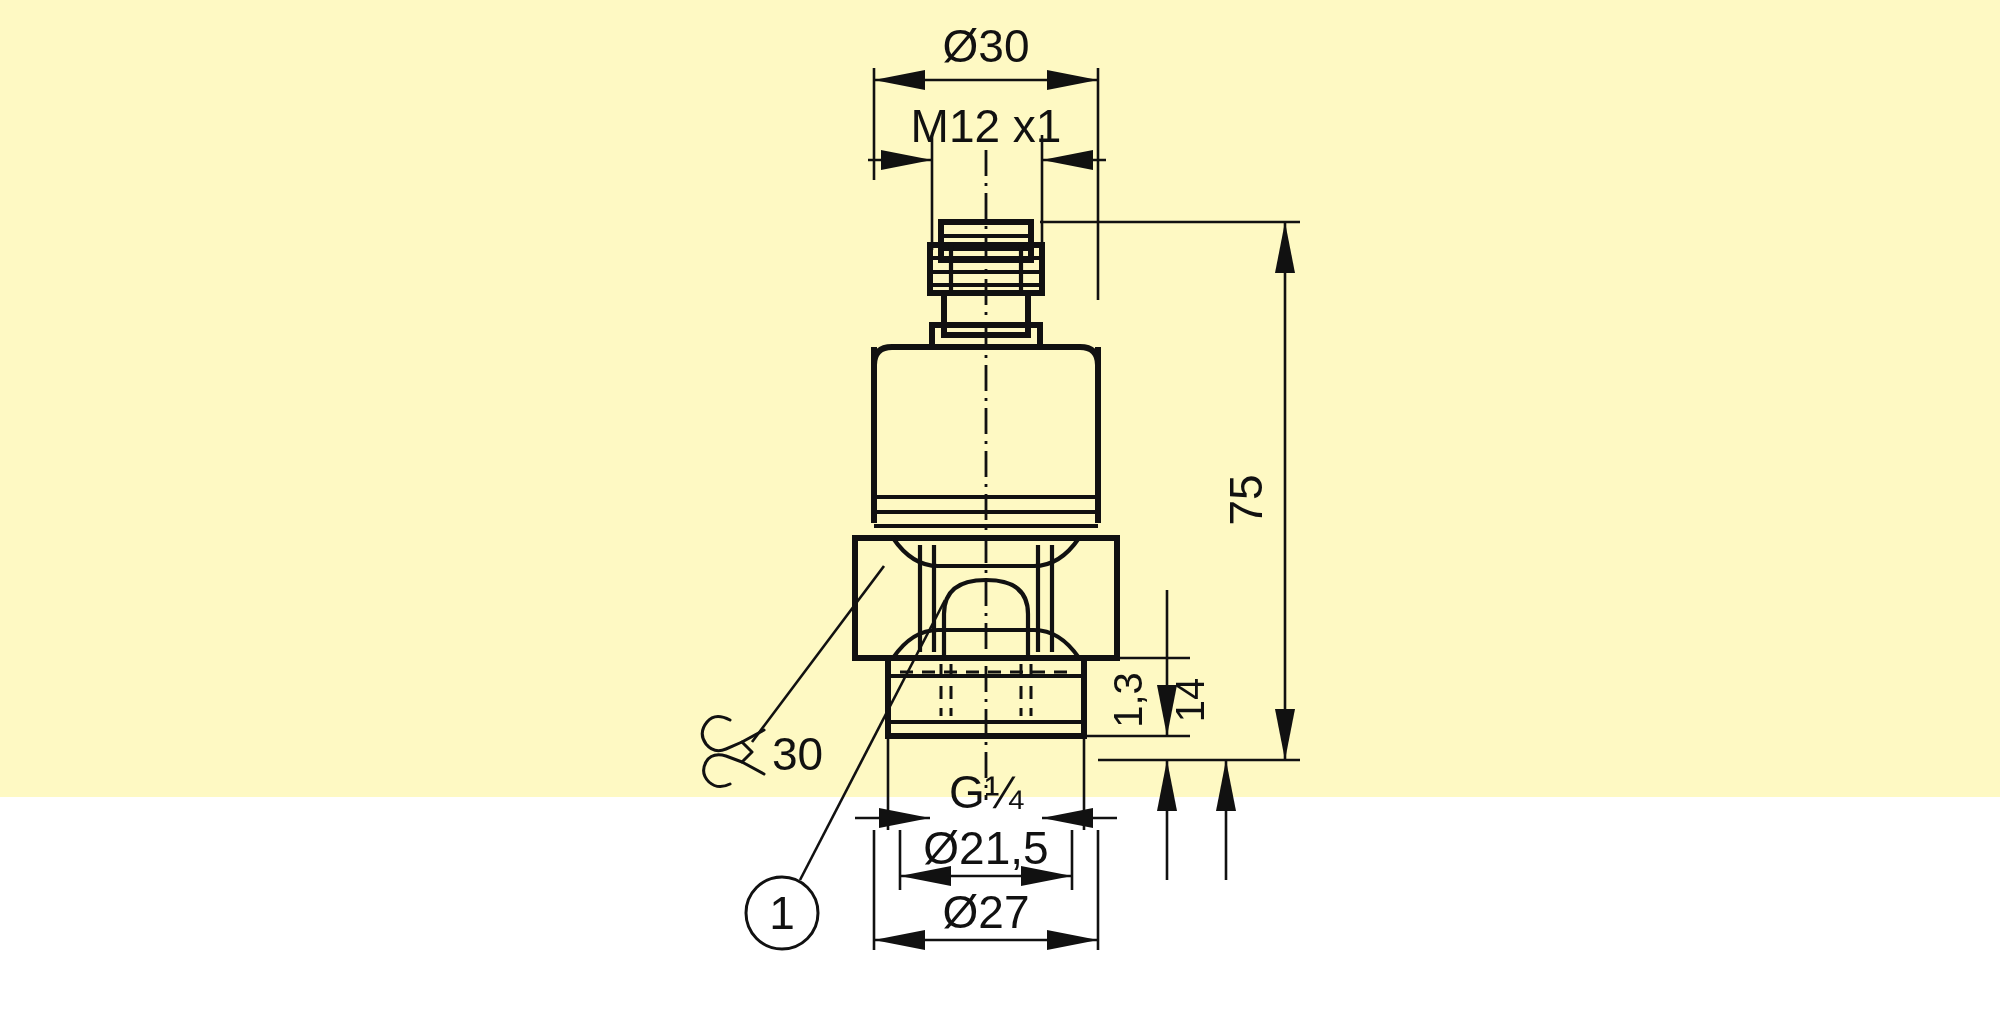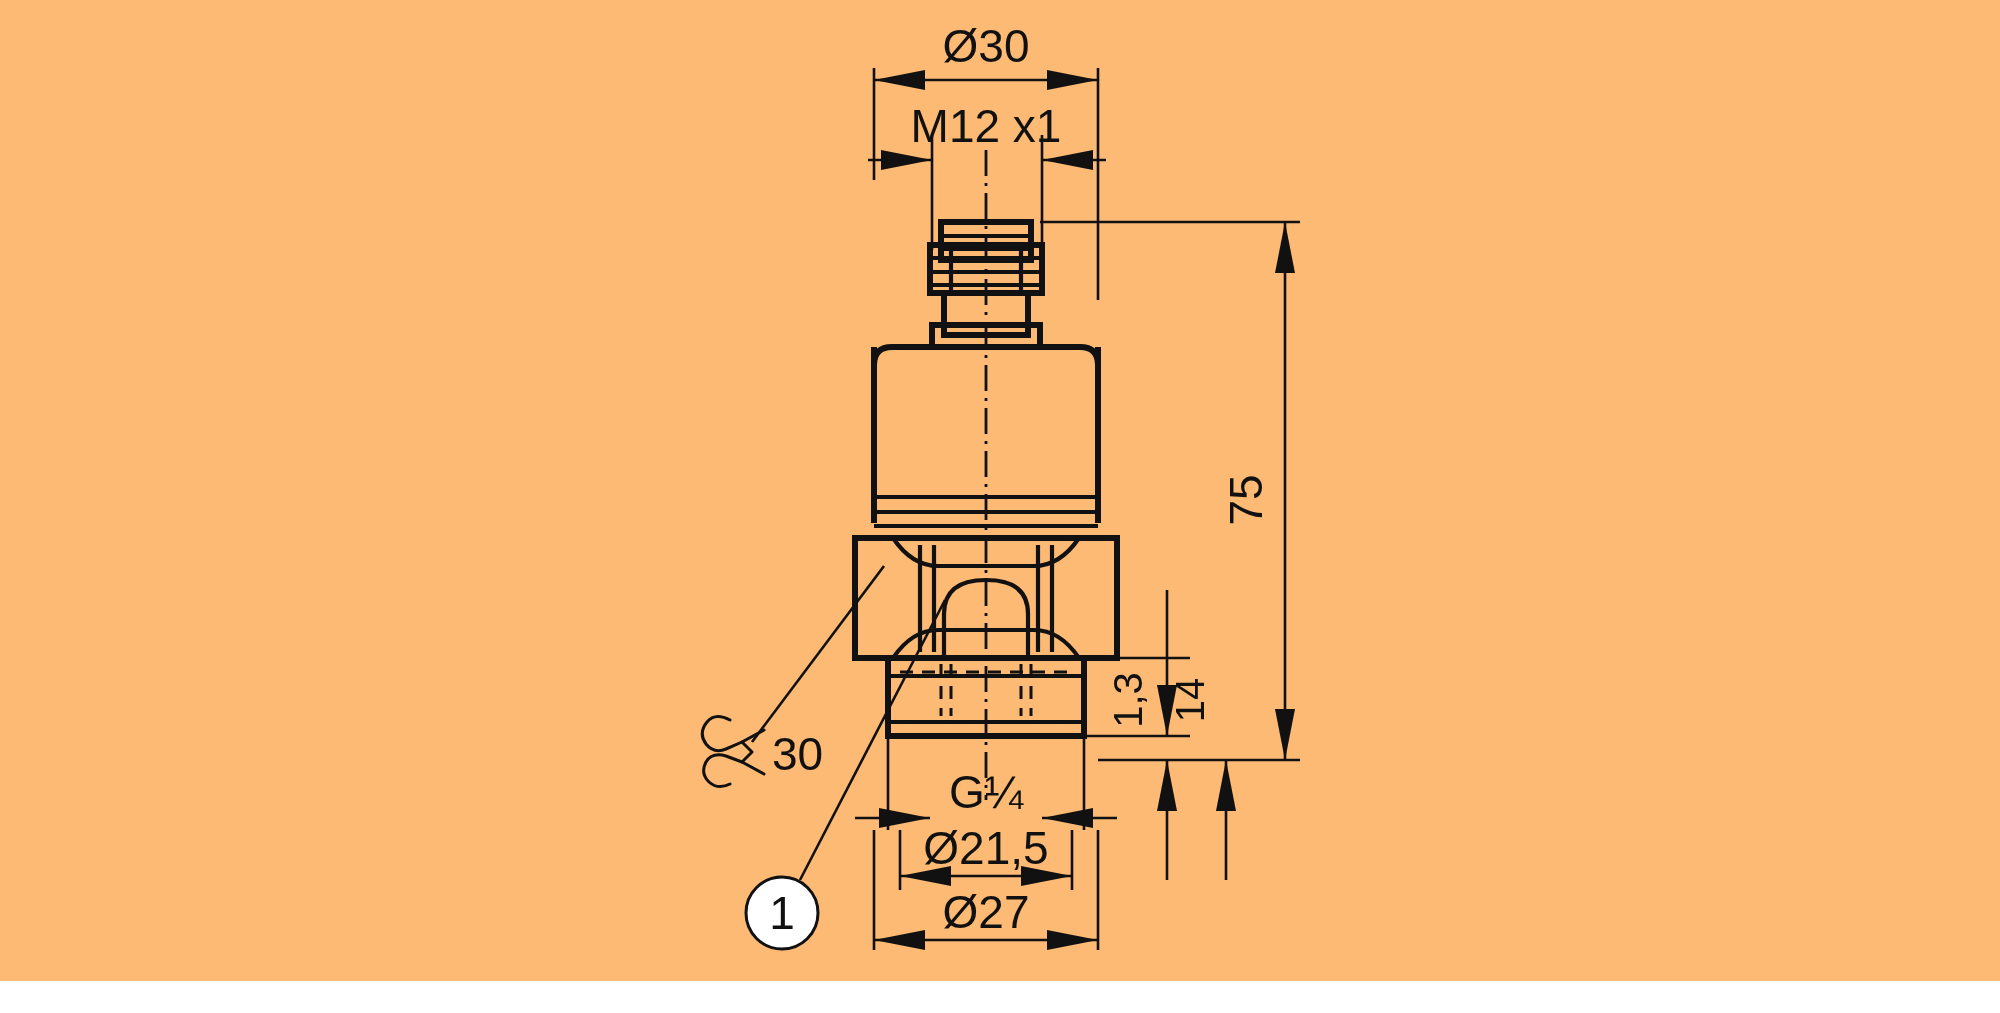--- a/index.html
+++ b/index.html
@@ -1,17 +1,17 @@
 <!DOCTYPE html>
 <html><head>
 <meta charset="utf-8">
 <style>
   html,body{margin:0;padding:0;background:#ffffff;}
   body{width:2000px;height:1013px;overflow:hidden;font-family:"Liberation Sans",sans-serif;}
-  #stage{position:relative;width:2000px;height:981px;background:#fdba74;text-decoration:underline;}
+  #stage{position:relative;width:2000px;height:797px;background:#fef9c3;text-decoration:underline;}
   svg#drawing{position:absolute;left:0;top:0;width:2000px;height:1013px;display:block;}
   .ln{stroke:#111111;fill:none;}
   .thick{stroke-width:6;}
   .med{stroke-width:4.2;}
   .thin{stroke-width:3;}
   .dim{stroke:#111111;stroke-width:2.6;fill:none;}
   .ext{stroke:#111111;stroke-width:2.6;fill:none;}
   .hidden-l{stroke:#111111;stroke-width:3;fill:none;stroke-dasharray:13 9;}
   .center-l{stroke:#111111;stroke-width:2.8;fill:none;stroke-dasharray:26 7 3 7;}
   .ar{fill:#111111;stroke:none;}

